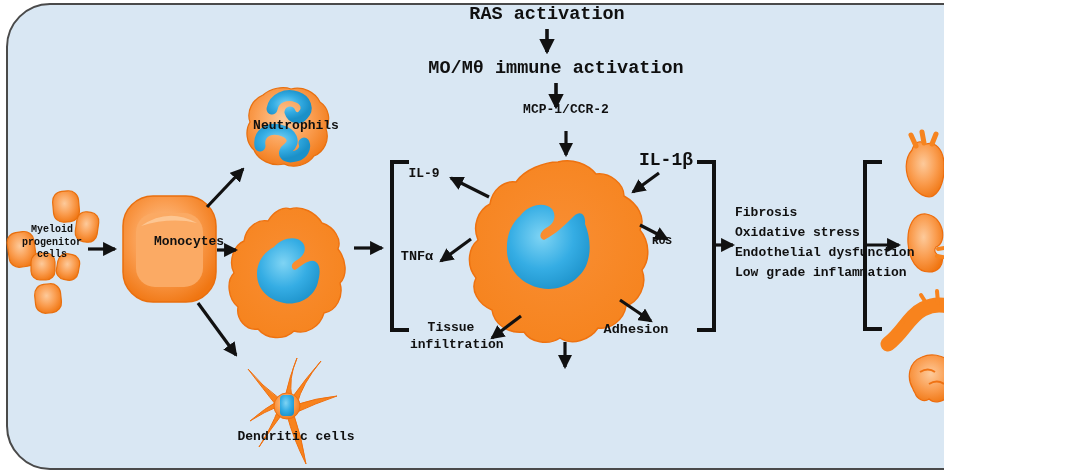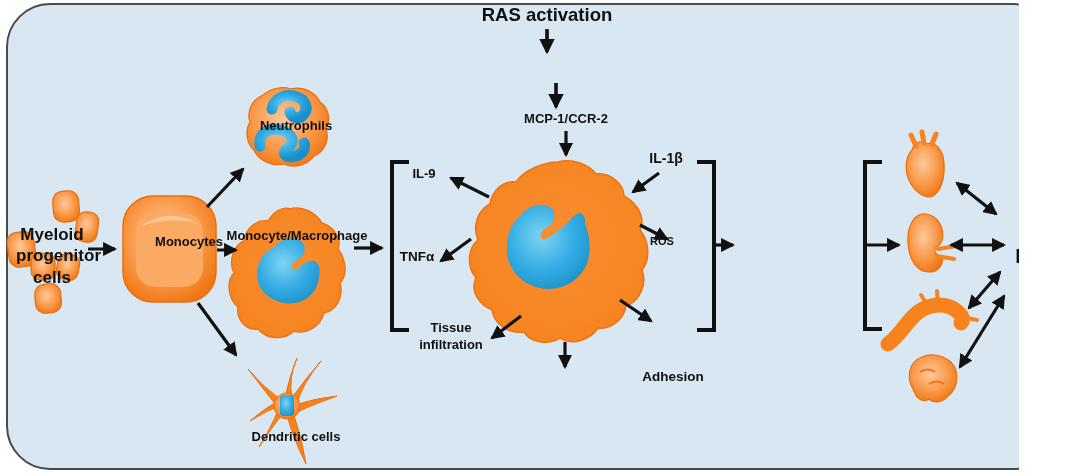--- a/index.html
+++ b/index.html
@@ -1,18 +1,18 @@
 <!DOCTYPE html>
 <html><head>
 <meta charset="utf-8">
 <style>
   html,body{margin:0;padding:0;background:#ffffff;}
   .stage{
-    position:relative;width:1019px;height:476px;background:#ffffff;
-    font-family:Liberation Sans, sans-serif;overflow:hidden;border-radius:6px;
+    position:relative;width:944px;height:476px;background:#ffffff;
+    font-family:Liberation Mono, monospace;overflow:hidden;
   }
   .panel{
     position:absolute;left:6px;top:3px;width:1051px;height:467px;
     background:#d9e7f3;border:2px solid #4a4a4a;border-radius:44px;
     box-sizing:border-box;
   }
   .layer{position:absolute;left:0;top:0;width:1065px;height:476px;}
   .lbl{
     position:absolute;font-weight:700;color:#101010;white-space:nowrap;
     line-height:1.2;
@@ -169,30 +169,36 @@
       <line x1="716" y1="245" x2="733" y2="245" marker-end="url(#ah)"></line>
       <line x1="866" y1="245" x2="899" y2="245" marker-end="url(#ah)"></line>
       <line x1="957" y1="183" x2="996" y2="214" marker-start="url(#ah)" marker-end="url(#ah)"></line>
       <line x1="951" y1="245" x2="1004" y2="245" marker-start="url(#ah)" marker-end="url(#ah)"></line>
       <line x1="969" y1="308" x2="1000" y2="272" marker-start="url(#ah)" marker-end="url(#ah)"></line>
       <line x1="960" y1="367" x2="1004" y2="296" marker-start="url(#ah)" marker-end="url(#ah)"></line>
     </g>
   </svg>
 
   <div class="lbl ctr t-big" style="left:547px;top:4px;">RAS activation</div>
-  <div class="lbl ctr" style="left:566px;top:111px;font-size:13px;">MCP-1/CCR-2</div>
-
-  <div class="lbl ctr wrap" style="left:52px;top:224px;width:72px;font-size:17px;line-height:1.25;">Myeloid progenitor cells</div>
+  <div class="lbl ctr t-big" style="left:556px;top:58px;">MO/Mθ immune activation</div>
+  <div class="lbl ctr" style="left:566px;top:102px;font-size:13px;">MCP-1/CCR-2</div>
+
+  <div class="lbl ctr wrap" style="left:52px;top:224px;width:72px;font-size:10px;line-height:1.25;">Myeloid progenitor cells</div>
   <div class="lbl ctr t-med" style="left:167px;top:234px;margin-left:22px;">Monocytes</div>
   <div class="lbl ctr t-med" style="left:296px;top:118px;">Neutrophils</div>
-  <div class="lbl ctr t-med" style="left:297px;top:228px;">Monocyte/Macrophage</div>
   <div class="lbl ctr t-med" style="left:296px;top:429px;">Dendritic cells</div>
 
   <div class="lbl ctr t-med" style="left:424px;top:166px;">IL-9</div>
   <div class="lbl ctr" style="left:417px;top:249px;font-size:13.5px;">TNFα</div>
   <div class="lbl ctr wrap" style="left:451px;top:320px;width:82px;font-size:13px;line-height:1.3;">Tissue infiltration</div>
-  <div class="lbl ctr" style="left:666px;top:150px;font-size:14px;">IL-1β</div>
+  <div class="lbl ctr" style="left:666px;top:150px;font-size:18px;">IL-1β</div>
   <div class="lbl ctr" style="left:662px;top:235px;font-size:11px;">ROS</div>
-  <div class="lbl ctr" style="left:673px;top:322px;font-size:13.5px;margin-top:47px;">Adhesion</div>
-
+  <div class="lbl ctr" style="left:636px;top:322px;font-size:13.5px;">Adhesion</div>
+
+  <div class="fx-block">
+    <div>Fibrosis</div>
+    <div>Oxidative stress</div>
+    <div>Endothelial dysfunction</div>
+    <div>Low grade inflammation</div>
+  </div>
 
   <div class="lbl ctr" style="left:1035px;top:244px;font-size:20px;">HTA</div>
 </div>
 
 </body></html>

